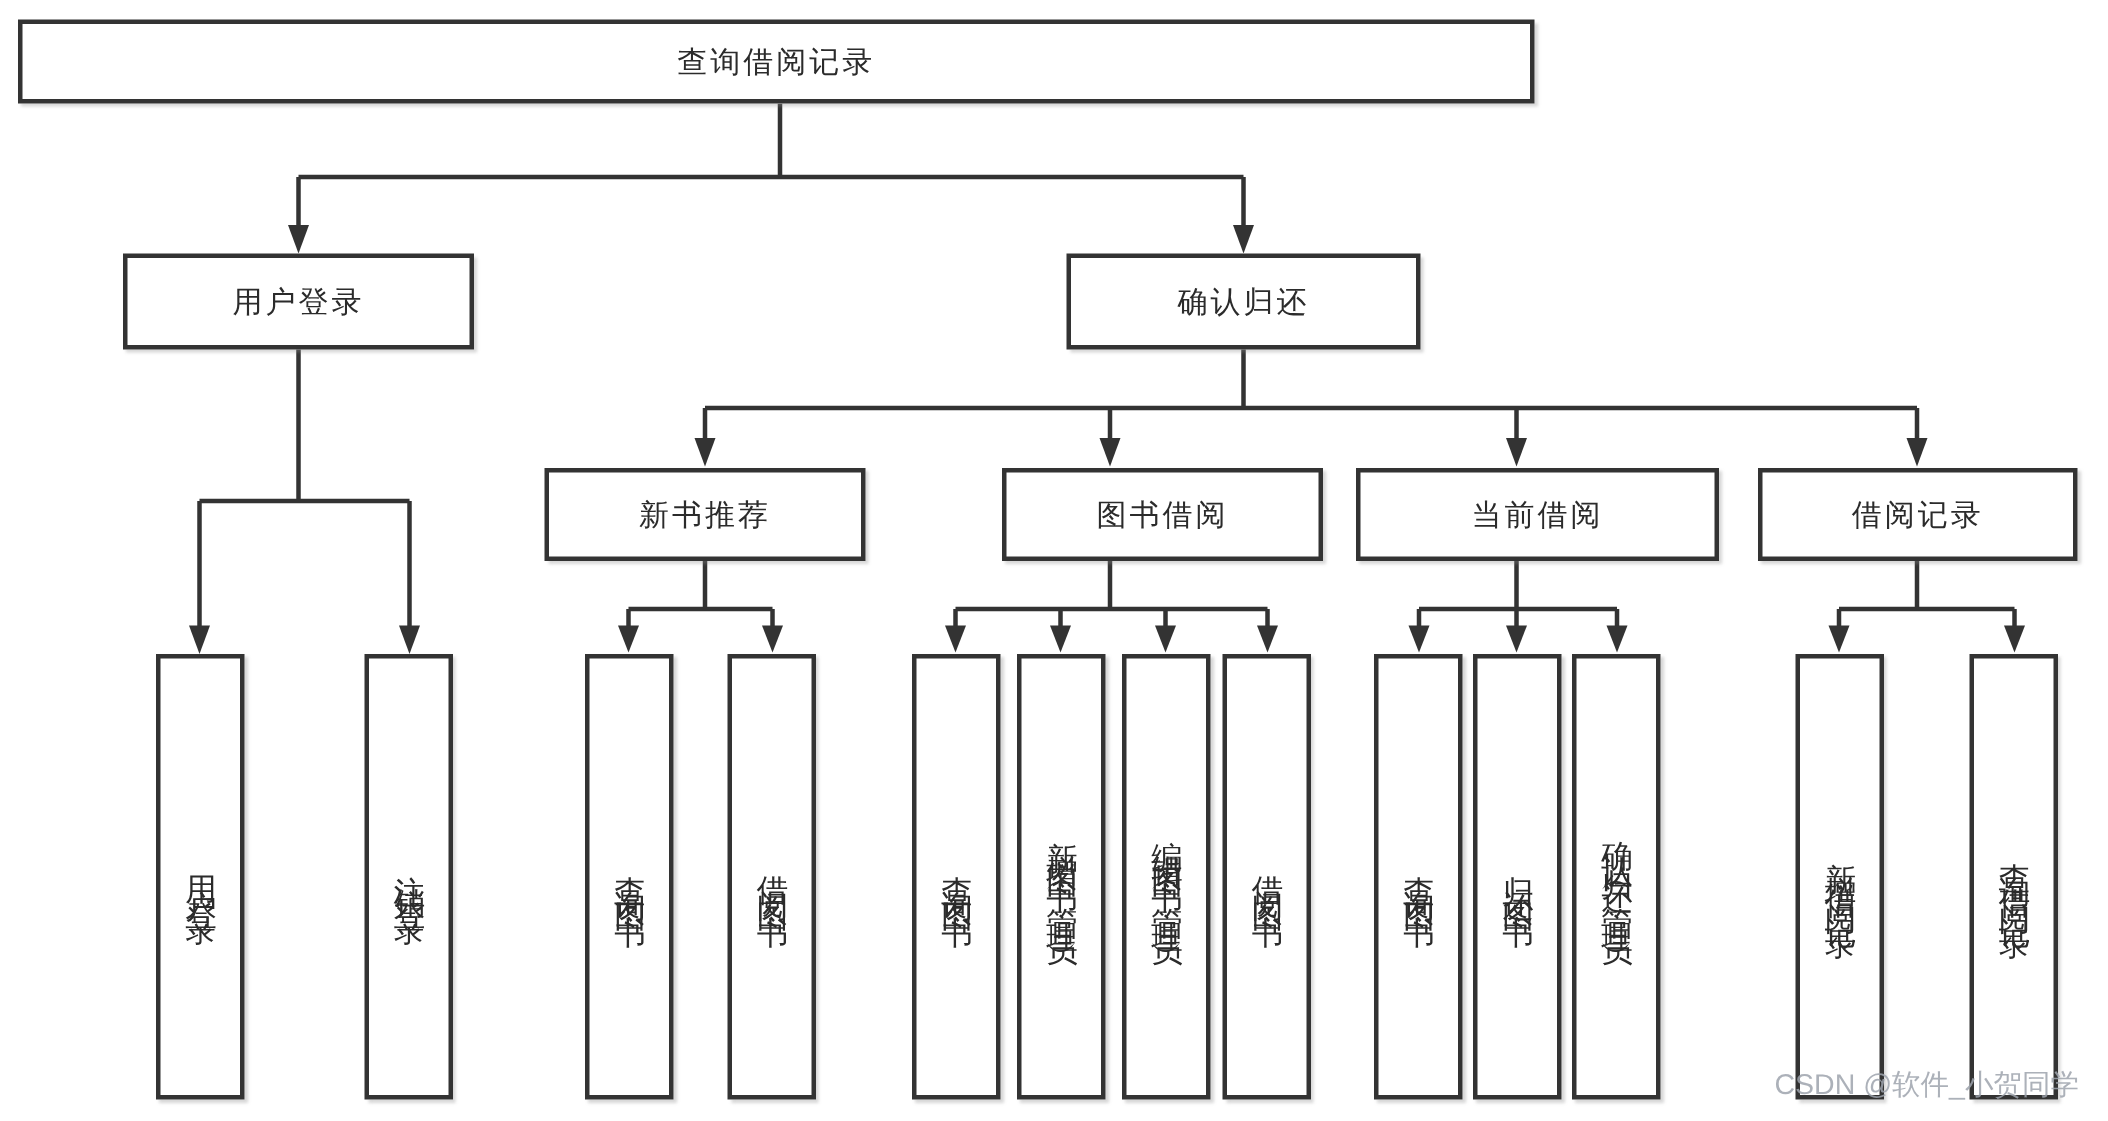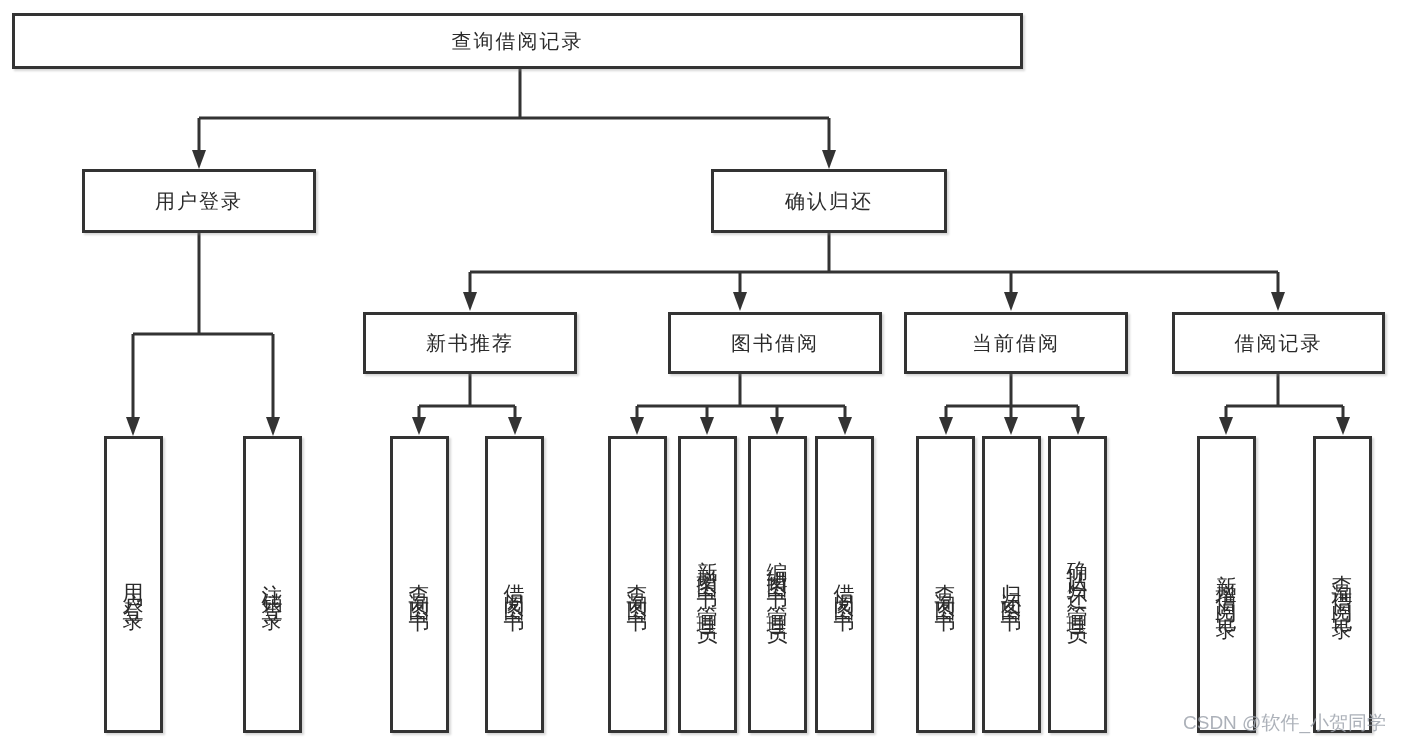--- a/index.html
+++ b/index.html
@@ -122,21 +122,21 @@
   <div class="node hbox" style="left:711px; top:169px; width:236px; height:64px;">
     <span>确认归还</span>
   </div>
 
   <div class="node hbox" style="left:363px; top:312px; width:214px; height:62px;">
     <span>新书推荐</span>
   </div>
   <div class="node hbox" style="left:668px; top:312px; width:214px; height:62px;">
     <span>图书借阅</span>
   </div>
-  <div class="node hbox" style="left:904px; top:312px; width:224px; height:62px;align-items:center;">
+  <div class="node hbox" style="left:904px; top:312px; width:242px; height:62px;align-items:center;">
     <span>当前借阅</span>
   </div>
   <div class="node hbox" style="left:1172px; top:312px; width:213px; height:62px;">
     <span>借阅记录</span>
   </div>
 
   <div class="node vbox" style="left:104px; top:436px; width:59px; height:297px;">
     <span>用户登录</span>
   </div>
   <div class="node vbox" style="left:243px; top:436px; width:59px; height:297px;">

